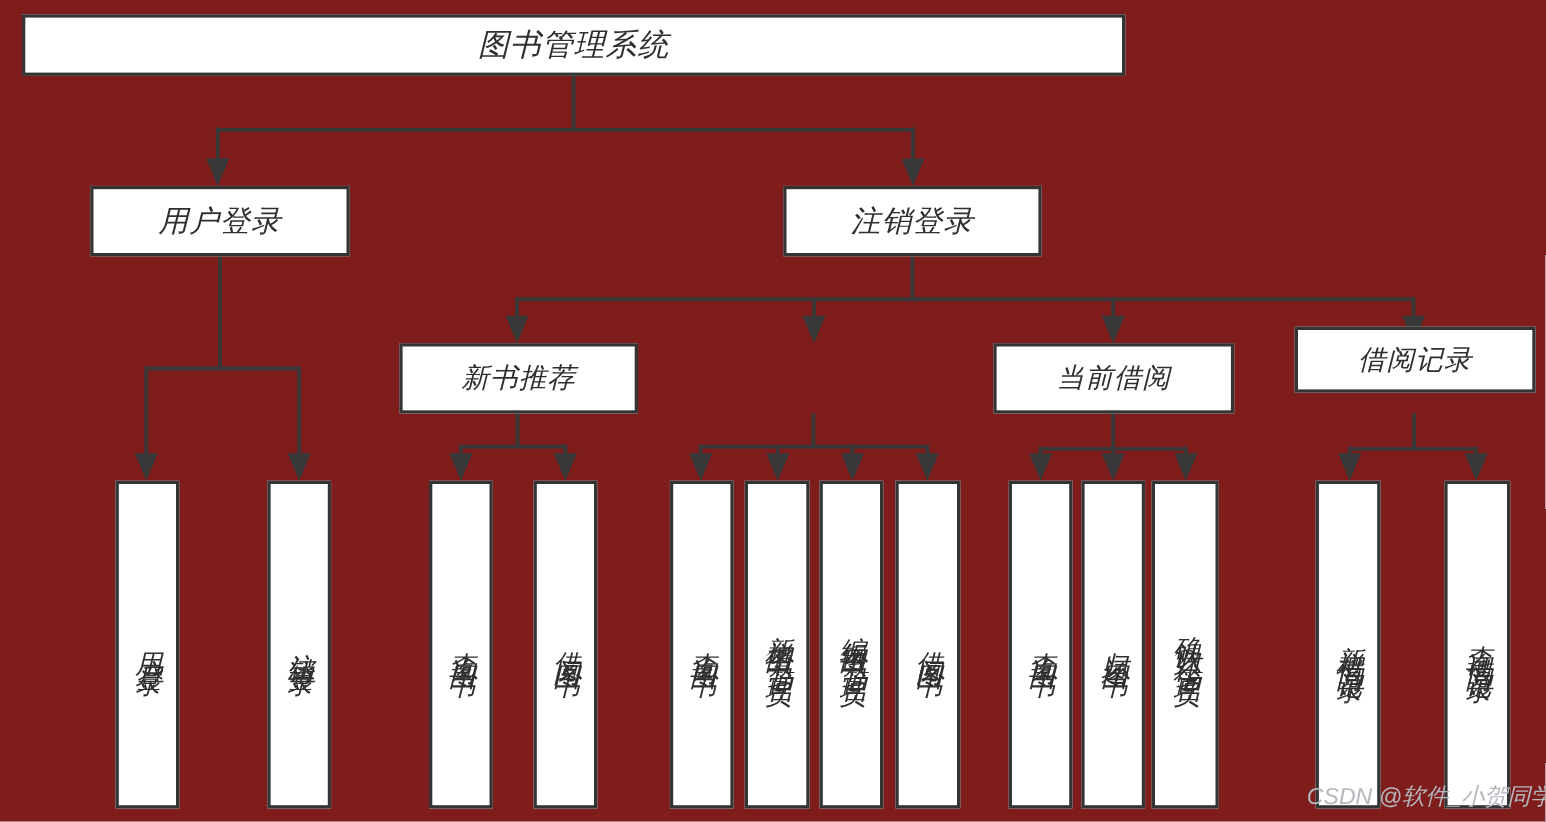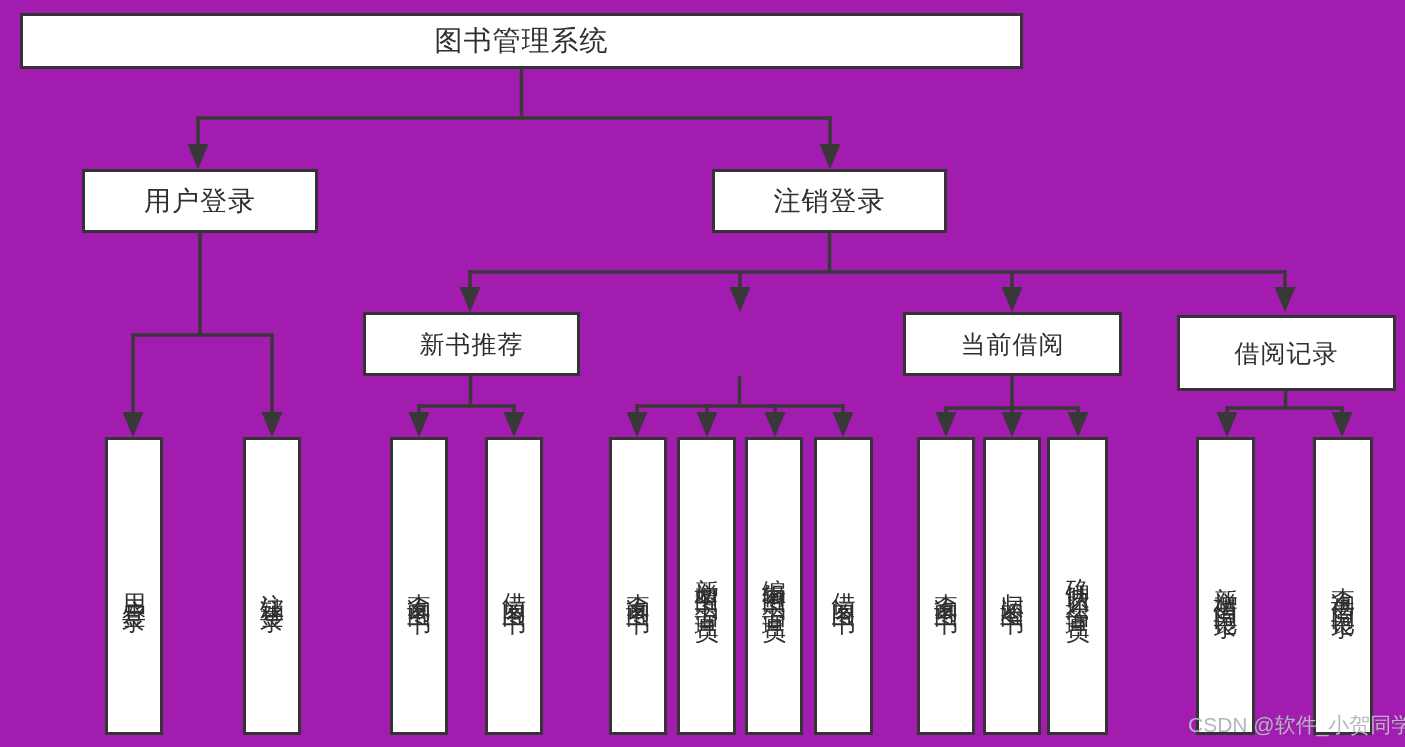--- a/index.html
+++ b/index.html
@@ -1,18 +1,18 @@
 <!DOCTYPE html>
 <html><head>
 <meta charset="utf-8">
 <style>
   html,body{margin:0;padding:0;background:#ffffff;}
   .stage{
-    position:relative;width:1405px;height:747px;background:#a21caf;overflow:hidden;
-    font-family:"Liberation Sans",sans-serif;color:#2f2f2f;
+    position:relative;width:1405px;height:747px;background:#7f1d1d;overflow:hidden;
+    font-family:"Liberation Sans",sans-serif;color:#2f2f2f;font-style:italic;
   }
   .wires{position:absolute;left:0;top:0;}
   .wires .ln{stroke:#383838;stroke-width:3.5;fill:none;}
   .wires .ah{fill:#383838;stroke:none;}
   .box{
     position:absolute;box-sizing:border-box;background:#ffffff;border:3px solid #343434;
     display:flex;align-items:center;justify-content:center;line-height:1;letter-spacing:1px;
     white-space:nowrap;
   }
   .root{font-size:28px;}
@@ -85,21 +85,21 @@
   <div class="box lvl2" style="left:712px;top:169px;width:235px;height:64px">
     <span>注销登录</span>
   </div>
 
   <div class="box lvl3" style="left:363px;top:312px;width:217px;height:64px">
     <span>新书推荐</span>
   </div>
   <div class="box lvl3" style="left:903px;top:312px;width:219px;height:64px">
     <span>当前借阅</span>
   </div>
-  <div class="box lvl3" style="left:1177px;top:315px;width:219px;height:76px">
+  <div class="box lvl3" style="left:1177px;top:297px;width:219px;height:60px">
     <span>借阅记录</span>
   </div>
 
   <div class="vbox" style="left:105px;width:58px">
     <span>用户登录</span>
   </div>
   <div class="vbox" style="left:243px;width:58px">
     <span>注销登录</span>
   </div>
 

